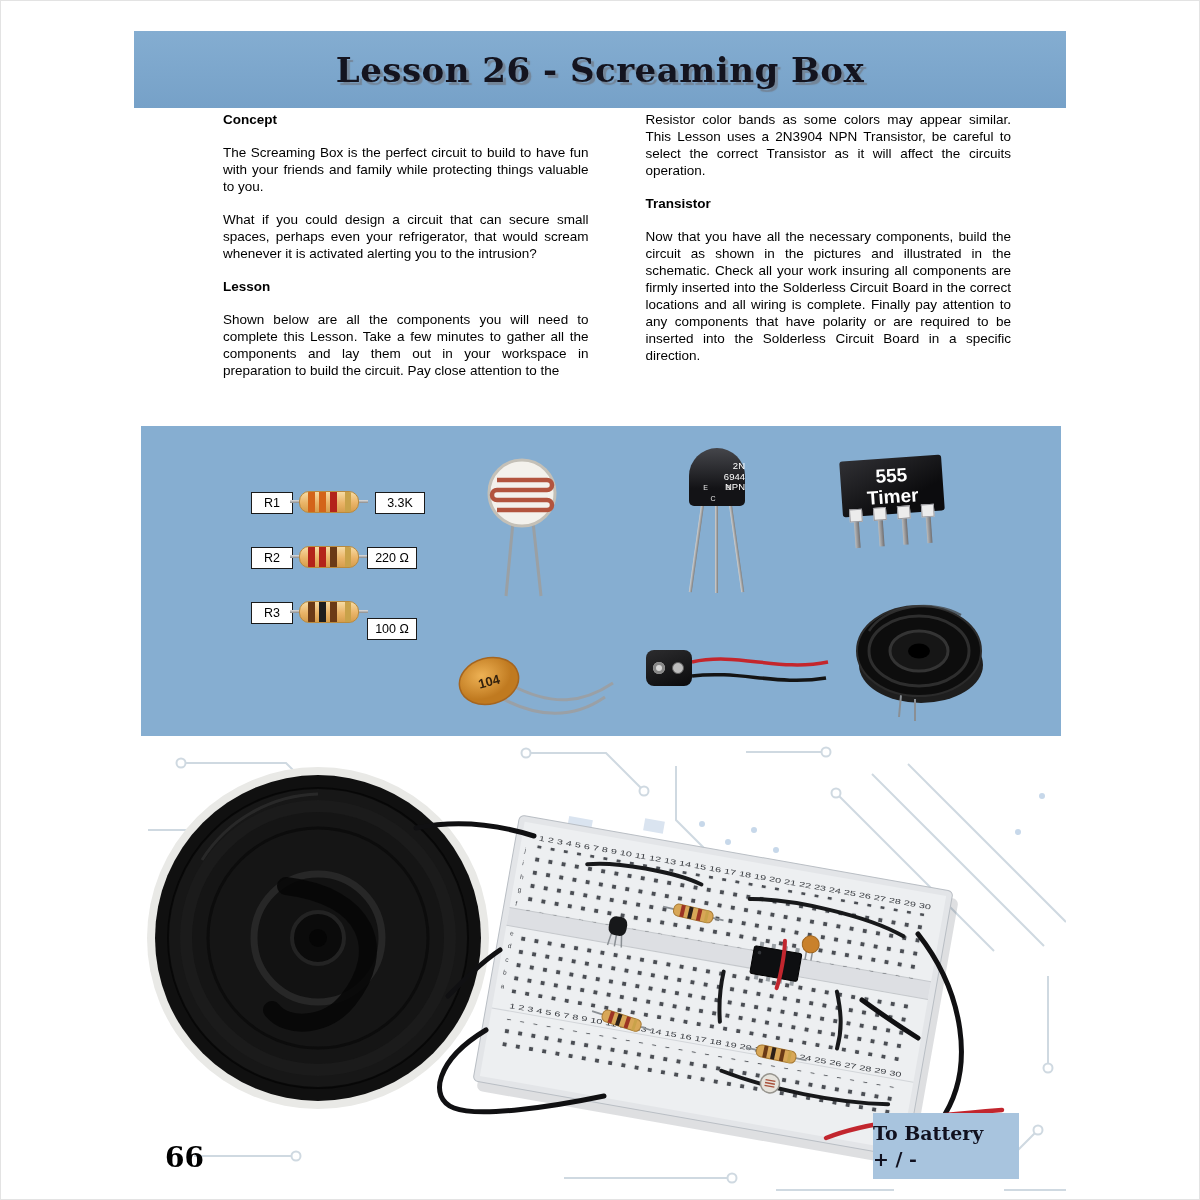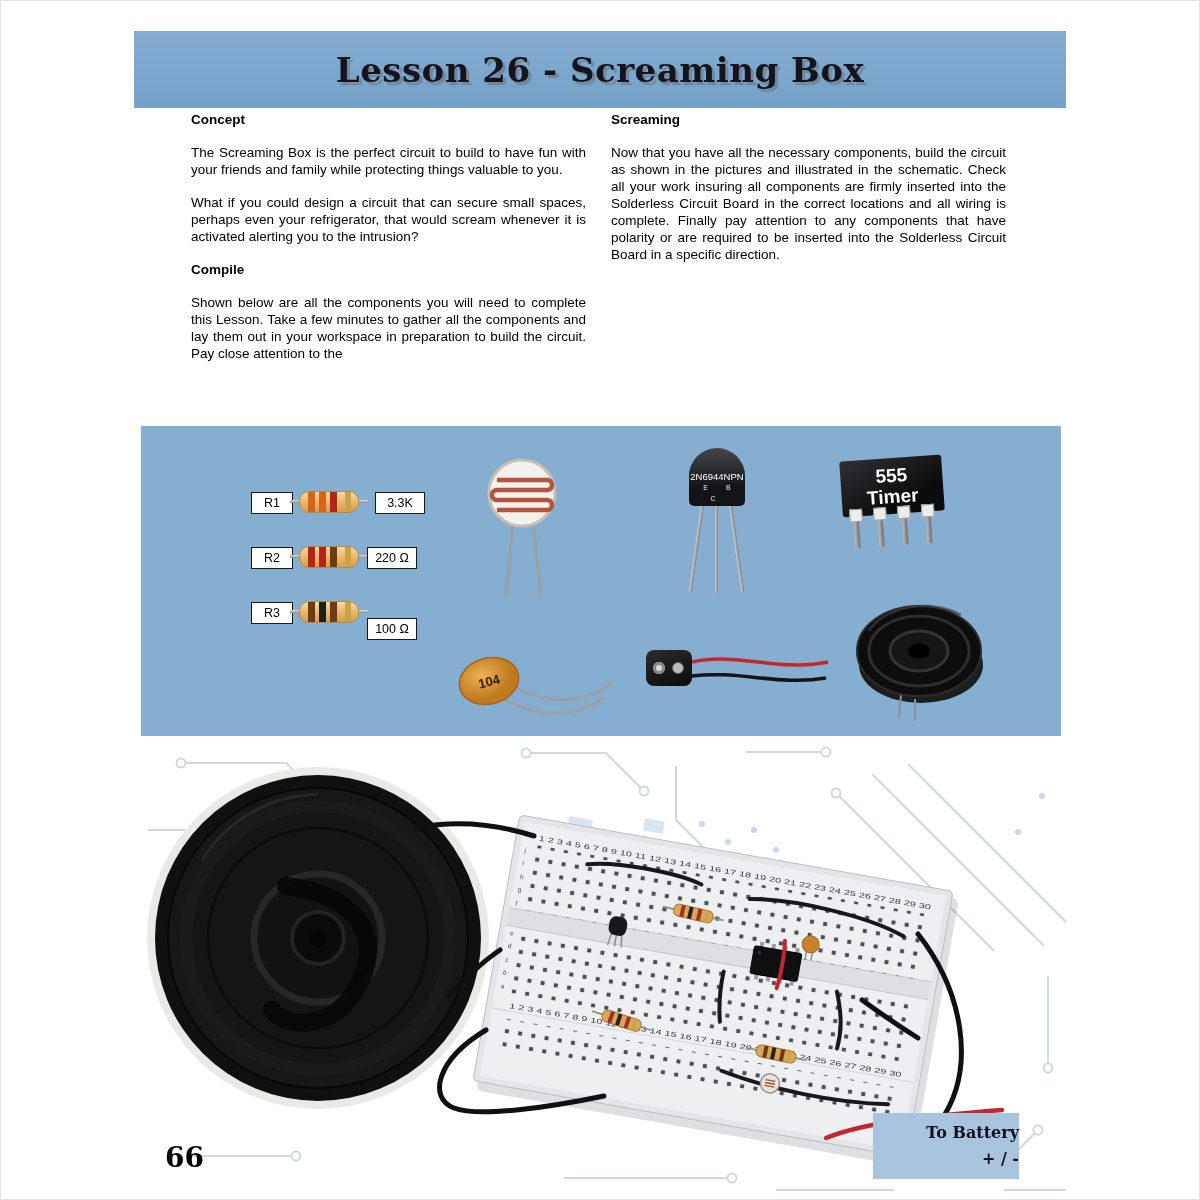--- a/index.html
+++ b/index.html
@@ -7,42 +7,42 @@
         font-family:"Liberation Sans",sans-serif;border:1px solid #e3e3e3;box-sizing:border-box;}
 
   
   .header-banner{position:absolute;left:133px;top:30px;width:932px;height:77px;
     background:linear-gradient(180deg,#84adD1,#76a1c8);display:flex;align-items:center;justify-content:center;}
   .header-title{font-family:"DejaVu Serif",serif;font-weight:bold;font-size:34px;color:#14141f;
     text-shadow:3px 3px 1px rgba(110,115,125,.65);letter-spacing:.5px;}
 
   
   .text-columns{position:absolute;left:190px;top:110px;width:820px;display:flex;gap:25px;}
-  .col{width:395px;font-size:13.5px;line-height:17px;color:#000;text-align:justify;}
+  .col{width:395px;font-size:13.5px;line-height:17px;color:#000;text-align:justify;margin-left:32px;}
   .col h3{font-size:13.5px;margin:0 0 16px 0;font-weight:bold;}
   .col p{margin:0 0 16px 0;}
 
   
   .components-panel{position:absolute;left:140px;top:425px;width:920px;height:310px;background:#86aed1;overflow:hidden;}
   .rlabel,.rvalue{position:absolute;height:20px;background:#fff;border:1px solid #1a1a1a;
     font-size:12.5px;display:flex;align-items:center;justify-content:center;color:#000;}
   .rlabel{width:40px;text-align:right;}
   .rvalue{width:48px;}
   .resistor{position:absolute;width:60px;height:22px;}
   .resistor .lead{position:absolute;top:9px;height:3px;width:9px;background:linear-gradient(180deg,#e0e0e0,#8a8a8a);}
   .resistor .lead.l{left:-9px}.resistor .lead.r{right:-9px}
   .resistor .rbody{position:absolute;left:0;top:0;width:60px;height:22px;border-radius:10px;overflow:hidden;
     background:linear-gradient(180deg,#f7dba3,#eab468 55%,#d69d4c);border:1px solid #b98a3e;box-sizing:border-box;}
   .band{position:absolute;top:0;bottom:0;width:7px;background:#333;}
   .band.b1{left:8px}.band.b2{left:19px}.band.b3{left:30px}.band.b4{left:45px;width:6px}
 
   
   .transistor{position:absolute;left:548px;top:22px;width:56px;height:150px;}
   .t-body{position:relative;width:56px;height:58px;background:linear-gradient(180deg,#45464b,#131316 70%);
-    border-radius:28px 28px 5px 5px;color:#fff;display:flex;flex-direction:row;align-items:center;
+    border-radius:28px 28px 5px 5px;color:#fff;display:flex;flex-direction:column;align-items:flex-end;
     justify-content:center;font-size:9.5px;line-height:10.5px;text-align:center;}
   .t-pins{position:absolute;bottom:2px;left:0;width:100%;text-align:center;font-size:7px;color:#e8e8e8;letter-spacing:8px;text-indent:8px;}
   .t-leg{position:absolute;top:57px;width:3px;height:88px;background:linear-gradient(90deg,#d2d2d2,#7e7e7e);transform-origin:top center;}
   .t-leg.a{left:12px;transform:rotate(8deg);}
   .t-leg.b{left:26px;}
   .t-leg.c{left:40px;transform:rotate(-8deg);}
 
   
   .timer{position:absolute;left:700px;top:32px;width:130px;height:110px;}
   .timer-body{position:absolute;left:0;top:0;width:102px;height:56px;border-radius:3px;
@@ -52,44 +52,45 @@
   .pin-row{position:absolute;left:2px;top:52px;display:flex;gap:11px;padding-left:6px;transform:rotate(-4deg);transform-origin:left top;}
   .pin{position:relative;width:13px;height:13px;background:#ececec;border:1px solid #97979c;box-sizing:border-box;}
   .pin::after{content:"";position:absolute;left:3px;top:12px;width:5px;height:26px;
     background:linear-gradient(90deg,#bcbcbc,#6f6f72);}
   .pin-row.back{top:44px;left:16px;z-index:-1;}
   .pin-row.back .pin{background:#a7a7aa;}
 
   
   .photo{position:absolute;left:135px;top:737px;width:930px;height:463px;background:#fff;}
   .battery-box{position:absolute;left:872px;top:1112px;width:146px;height:66px;background:#a8c4de;
-    display:flex;flex-direction:column;align-items:flex-end;justify-content:center;
-    font-family:"DejaVu Serif",serif;font-weight:bold;font-size:16px;line-height:26px;color:#10101e;}
+    display:flex;flex-direction:column;align-items:flex-start;justify-content:center;
+    font-family:"DejaVu Serif",serif;font-weight:bold;font-size:19px;line-height:26px;color:#10101e;}
   .page-number{position:absolute;left:164px;top:1140px;font-family:"DejaVu Serif",serif;
     font-weight:bold;font-size:28px;color:#000;}
 </style>
 </head>
 <body>
 
 <div class="page">
 
   <div class="header-banner">
     <div class="header-title">Lesson 26 - Screaming Box</div>
   </div>
 
   <div class="text-columns">
     <div class="col">
       <h3>Concept</h3>
       <p>The Screaming Box is the perfect circuit to build to have fun with your friends and family while protecting things valuable to you.</p>
       <p>What if you could design a circuit that can secure small spaces, perhaps even your refrigerator, that would scream whenever it is activated alerting you to the intrusion?</p>
-      <h3>Compile</h3>
+      <h3>Lesson</h3>
       <p>Shown below are all the components you will need to complete this Lesson.  Take a few minutes to gather all the components and lay them out in your workspace in preparation to build the circuit.  Pay close attention to the</p>
     </div>
     <div class="col">
-      <h3>Screaming</h3>
+      <p>Resistor color bands as some colors may appear similar.  This Lesson uses a 2N3904 NPN Transistor, be careful to select the correct Transistor as it will affect the circuits operation.</p>
+      <h3>Transistor</h3>
       <p>Now that you have all the necessary components, build the circuit as shown in the pictures and illustrated in the schematic.  Check all your work insuring all components are firmly inserted into the Solderless Circuit Board in the correct locations and all wiring is complete.  Finally pay attention to any components that have polarity or are required to be inserted into the Solderless Circuit Board in a specific direction.</p>
     </div>
   </div>
 
   <div class="components-panel">
 
     <div class="rlabel" style="left:110px;top:66px">R1</div>
     <div class="resistor" style="left:158px;top:65px">
       <span class="lead l"></span>
       <span class="rbody">

